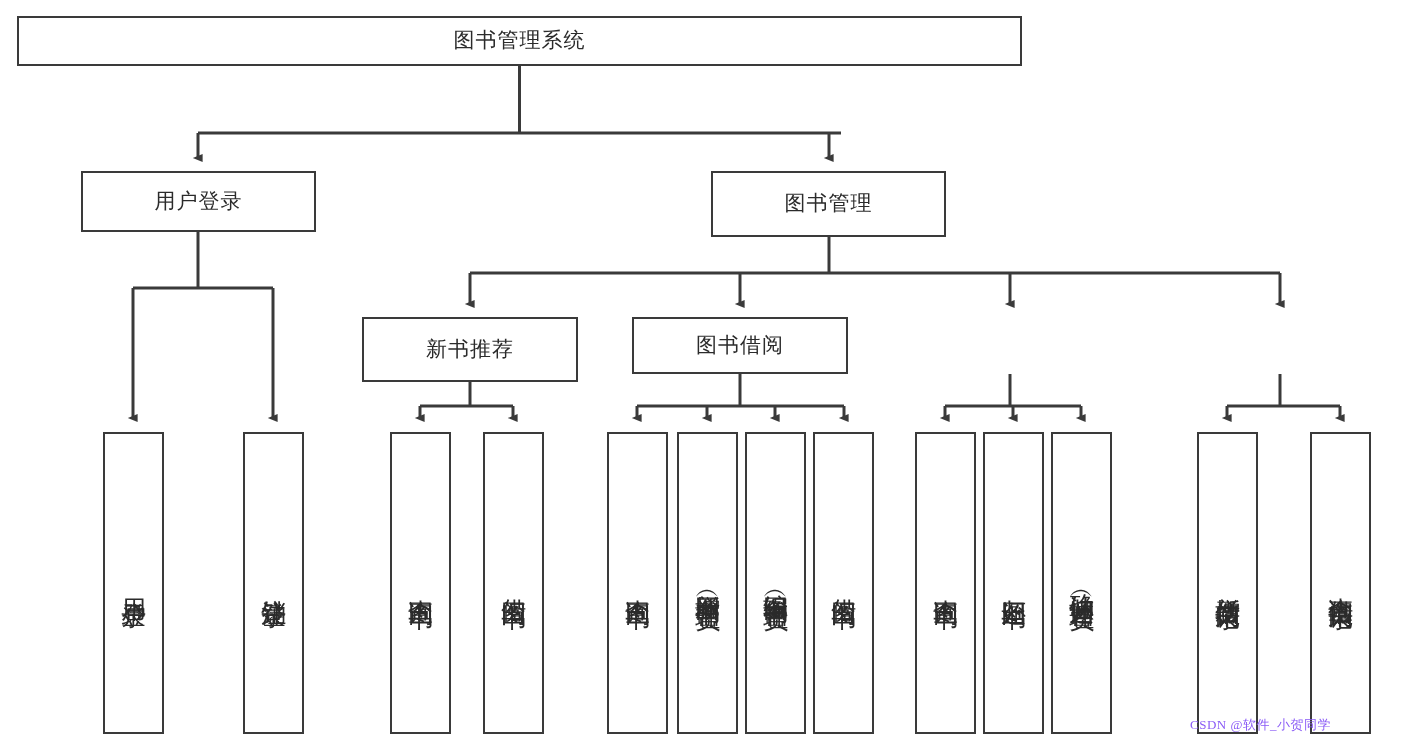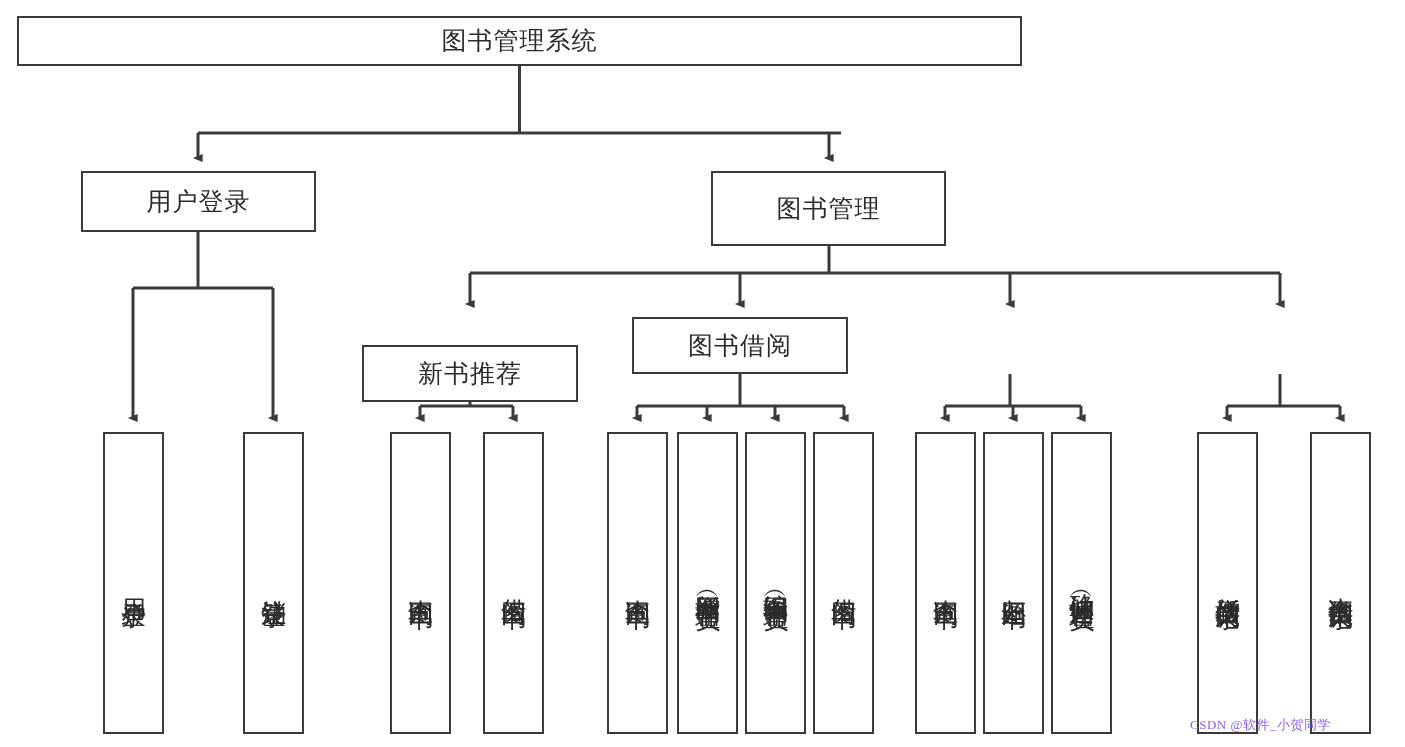--- a/index.html
+++ b/index.html
@@ -27,21 +27,21 @@
     position: absolute;
     box-sizing: border-box;
     border: 2px solid #3a3a3a;
     background: #ffffff;
     display: flex;
     align-items: center;
     justify-content: center;
     color: #2b2b2b;
   }
   .node-h .label {
-    font-size: 25px;
+    font-size: 21px;
     line-height: 1.2;
     letter-spacing: 1px;
     white-space: nowrap;
     font-family: Liberation Serif, serif;
   }
   .node-v {
     align-items: center;
     justify-content: center;
     padding: 6px 0;
   }
@@ -119,25 +119,25 @@
     </g>
   </svg>
 
   <div class="node node-h" style="left:17px; top:16px; width:1005px; height:50px;">
     <span class="label">图书管理系统</span>
   </div>
 
   <div class="node node-h" style="left:81px; top:171px; width:235px; height:61px;">
     <span class="label">用户登录</span>
   </div>
-  <div class="node node-h" style="left:711px; top:171px; width:235px; height:75px;">
+  <div class="node node-h" style="left:711px; top:171px; width:235px; height:66px;">
     <span class="label">图书管理</span>
   </div>
 
-  <div class="node node-h" style="left:362px; top:317px; width:216px; height:57px;margin-top:28px;">
+  <div class="node node-h" style="left:362px; top:317px; width:216px; height:65px;">
     <span class="label">新书推荐</span>
   </div>
   <div class="node node-h" style="left:632px; top:317px; width:216px; height:57px;">
     <span class="label">图书借阅</span>
   </div>
 
   <div class="node node-v" style="left:103px; top:432px; width:61px; height:302px;">
     <span class="label">用户登录</span>
   </div>
   <div class="node node-v" style="left:243px; top:432px; width:61px; height:302px;">

